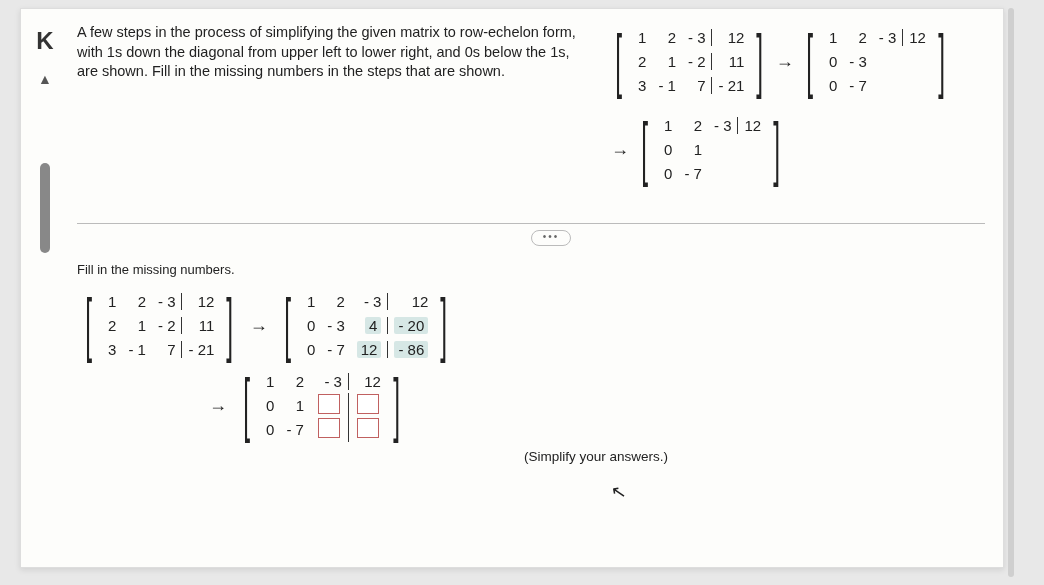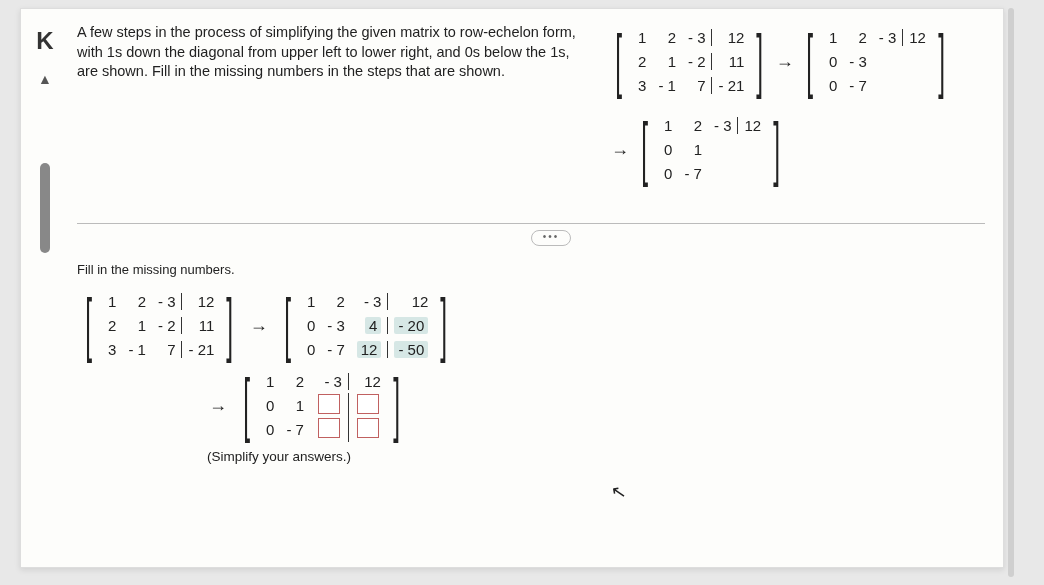--- a/index.html
+++ b/index.html
@@ -150,20 +150,21 @@
     height: 20px;
     border: 1px solid #c06060;
     background: #fff;
     display:inline-block;
     margin: 1px 2px;
   }
   .simplify {
     font-size: 13.5px;
     margin-top: 2px;
     margin-left: 130px;
+    text-align: center;
   }
   .cursor {
     position: absolute;
     left: 542px;
     top: 472px;
     font-size: 18px;
     transform: rotate(-10deg);
   }
   .rightscroll {
     position:absolute;
@@ -291,21 +292,21 @@
             <span class="mcell">2</span>
             <span class="mcell">- 3</span>
             <span class="mcell aug">12</span>
             <span class="mcell">0</span>
             <span class="mcell">- 3</span>
             <span class="mcell"><span class="filled">4</span></span>
             <span class="mcell aug"><span class="filled">- 20</span></span>
             <span class="mcell">0</span>
             <span class="mcell">- 7</span>
             <span class="mcell"><span class="filled">12</span></span>
-            <span class="mcell aug"><span class="filled">- 50</span></span>
+            <span class="mcell aug"><span class="filled">- 86</span></span>
           </div>
           <span class="bracket">]</span>
         </div>
       </div>
 
       <div class="work-row" style="margin-left:128px;">
         <span class="arr">→</span>
 
         <div class="matrix">
           <span class="bracket">[</span>

